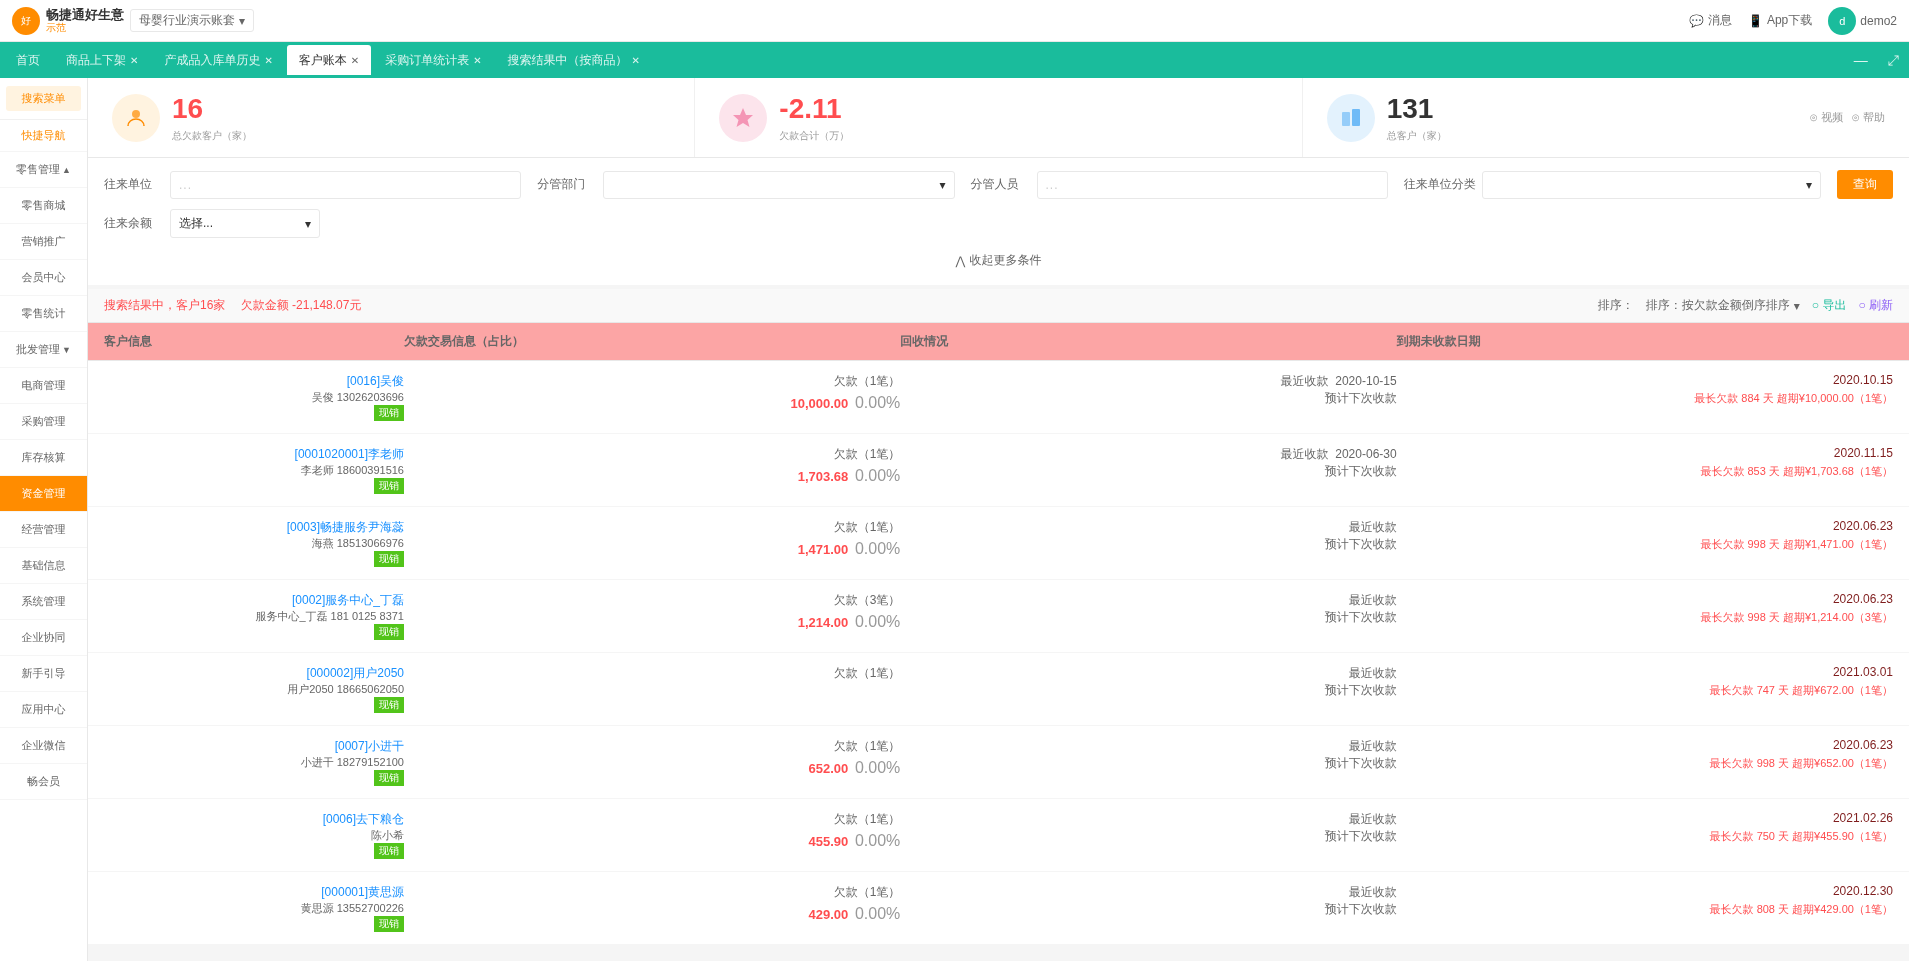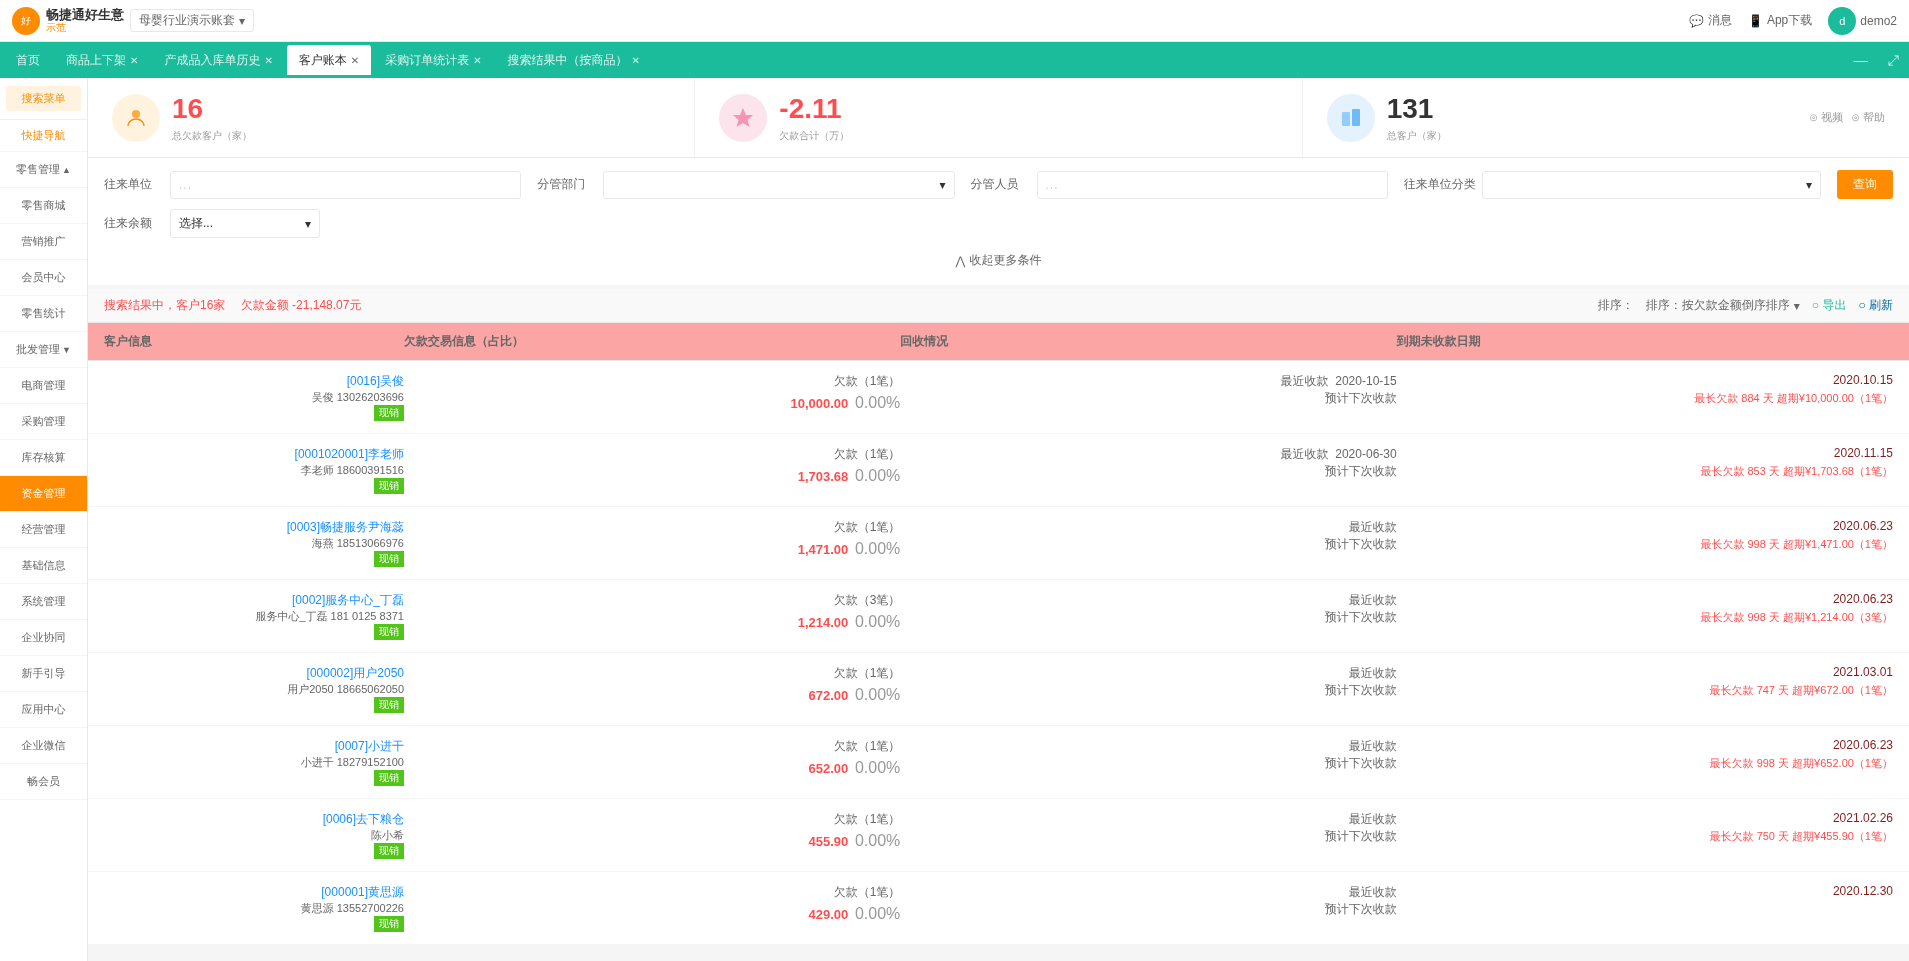--- a/index.html
+++ b/index.html
@@ -343,21 +343,21 @@
       </div>
       <div class="results-actions">
         <span>排序：</span>
         <div class="sort-selector">
           <span>排序：按欠款金额倒序排序</span>
           <span>▾</span>
         </div>
         <span style="cursor:pointer;color:#1abc9c;">
           ○ <span>导出</span>
         </span>
-        <span style="cursor:pointer;color:#0369a1;">
+        <span style="cursor:pointer;color:#8b5cf6;">
           ○ <span>刷新</span>
         </span>
       </div>
     </div>
 
     <div class="data-table">
       <div class="table-header">
         <div>客户信息</div>
         <div>欠款交易信息（占比）</div>
         <div>回收情况</div>
@@ -445,21 +445,20 @@
       </div>
 
       <div class="table-row">
         <div>
           <div><a class="customer-name">[000002]用户2050</a></div>
           <div class="customer-phone">用户2050 18665062050</div>
           <span class="tag-xian">现销</span>
         </div>
         <div>
           <div class="debt-count">欠款（1笔）</div>
-          <div><span class="debt-amount">672.00</span>&nbsp;&nbsp;<span class="debt-ratio">0.00%</span></div>
         </div>
         <div>
           <div class="payment-info">最近收款</div>
           <div class="payment-info">预计下次收款</div>
         </div>
         <div>
           <div class="overdue-date">2021.03.01</div>
           <div class="overdue-days">最长欠款 747 天&nbsp;<a class="overdue-link">超期¥672.00（1笔）</a></div>
         </div>
       </div>
@@ -513,18 +512,19 @@
         <div>
           <div class="debt-count">欠款（1笔）</div>
           <div><span class="debt-amount">429.00</span>&nbsp;&nbsp;<span class="debt-ratio">0.00%</span></div>
         </div>
         <div>
           <div class="payment-info">最近收款</div>
           <div class="payment-info">预计下次收款</div>
         </div>
         <div>
           <div class="overdue-date">2020.12.30</div>
+          <div class="overdue-days">最长欠款 808 天&nbsp;<a class="overdue-link">超期¥429.00（1笔）</a></div>
         </div>
       </div>
 
     </div>
   </div>
 </div>
 
 </body></html>

